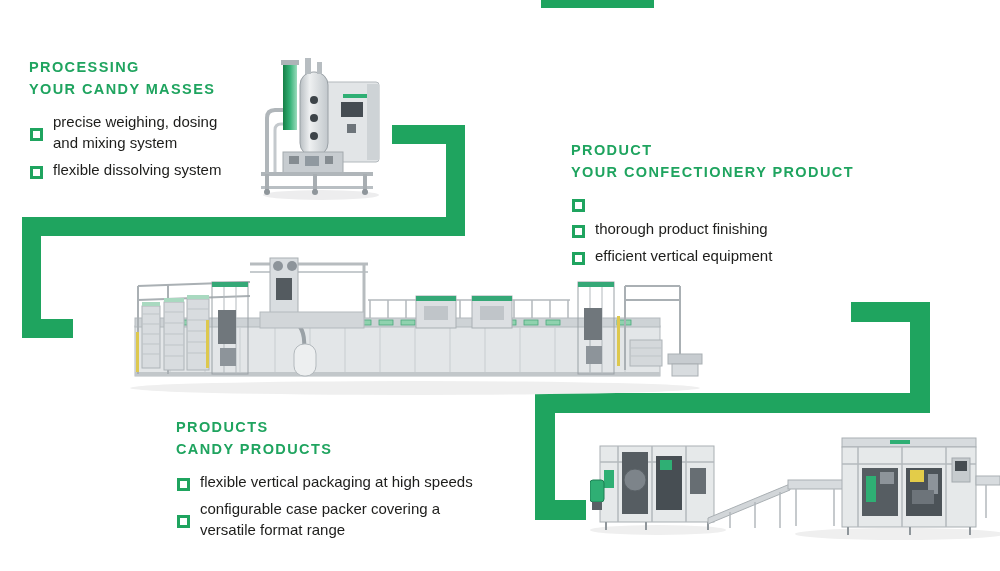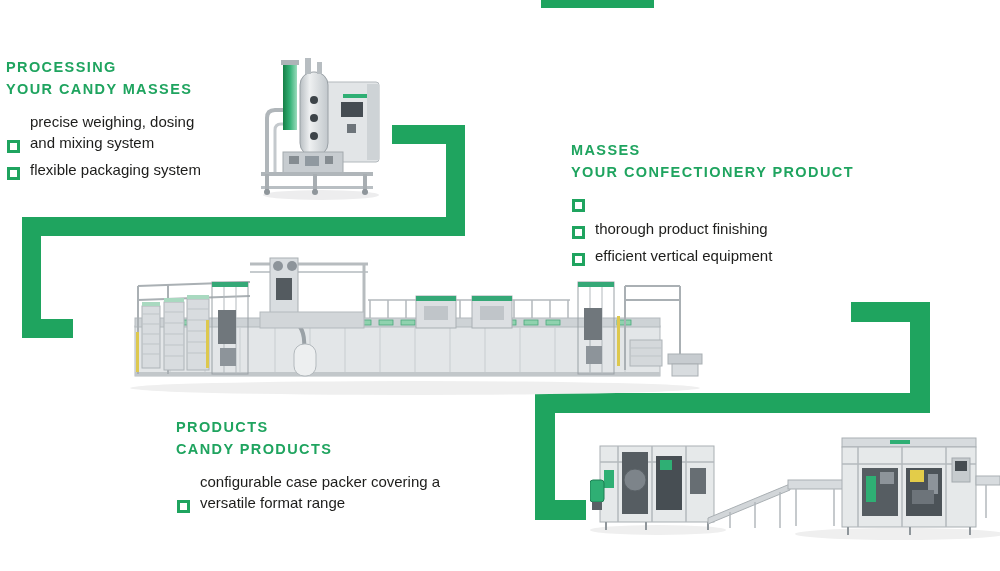--- a/index.html
+++ b/index.html
@@ -8,21 +8,21 @@
     position:relative; width:1000px; height:571px; background:#fff;
     overflow:hidden; font-family:"Liberation Sans", sans-serif; color:var(--text);
   }
   .gbar { position:absolute; background:var(--green); }
   .text-block { position:absolute; }
   .block-title {
     color:var(--green); font-weight:bold; font-size:14.5px;
     letter-spacing:1.4px; line-height:22px; white-space:pre-line;
   }
   .bullets { margin-top:11px; }
-  .bullet-row { display:flex; align-items:flex-end; margin:6px 0 2px 0; }
+  .bullet-row { display:flex; align-items:center; margin:6px 0 2px 0; }
   .bullet-square {
     flex:0 0 auto; width:7px; height:7px; border:3px solid var(--green);
     margin:5px 10px 0 1px; background:#fff;
   }
   .bullet-text { font-size:15px; line-height:21px; white-space:pre-line; }
   .machine { position:absolute; }
   svg { display:block; }
 </style>
 </head>
 <body>
@@ -40,58 +40,62 @@
   </div>
 
   <div>
     <div class="gbar" style="left:851px;top:302px;width:79px;height:20px"></div>
     <div class="gbar" style="left:910px;top:302px;width:20px;height:111px"></div>
     <div class="gbar" style="left:535px;top:393px;width:395px;height:20px"></div>
     <div class="gbar" style="left:535px;top:393px;width:20px;height:127px"></div>
     <div class="gbar" style="left:535px;top:500px;width:51px;height:20px"></div>
   </div>
 
-  <div class="text-block" style="left:6px;top:56px;width:245px">
+  <div class="text-block" style="left:29px;top:56px;width:245px">
     <div class="block-title"><span>PROCESSING</span>
 <span>YOUR CANDY MASSES</span></div>
     <div class="bullets">
       <div class="bullet-row">
         <span class="bullet-square"></span>
         <span class="bullet-text">precise weighing, dosing
 and mixing system</span>
       </div>
       <div class="bullet-row">
         <span class="bullet-square"></span>
-        <span class="bullet-text">flexible packaging system</span>
+        <span class="bullet-text">flexible dissolving system</span>
       </div>
     </div>
   </div>
 
   <div class="text-block" style="left:571px;top:139px;width:330px">
-    <div class="block-title"><span>MASSES</span>
+    <div class="block-title"><span>PRODUCT</span>
 <span>YOUR CONFECTIONERY PRODUCT</span></div>
     <div class="bullets">
       <div class="bullet-row">
         <span class="bullet-square"></span>
       </div>
       <div class="bullet-row">
         <span class="bullet-square"></span>
         <span class="bullet-text">thorough product finishing</span>
       </div>
       <div class="bullet-row">
         <span class="bullet-square"></span>
         <span class="bullet-text">efficient vertical equipment</span>
       </div>
     </div>
   </div>
 
   <div class="text-block" style="left:176px;top:416px;width:330px">
     <div class="block-title"><span>PRODUCTS</span>
 <span>CANDY PRODUCTS</span></div>
     <div class="bullets">
+      <div class="bullet-row">
+        <span class="bullet-square"></span>
+        <span class="bullet-text">flexible vertical packaging at high speeds</span>
+      </div>
       <div class="bullet-row">
         <span class="bullet-square"></span>
         <span class="bullet-text">configurable case packer covering a
 versatile format range</span>
       </div>
     </div>
   </div>
 
   <div class="machine" style="left:253px;top:52px;width:133px;height:150px">
     <svg width="133" height="150" viewBox="0 0 133 150">

